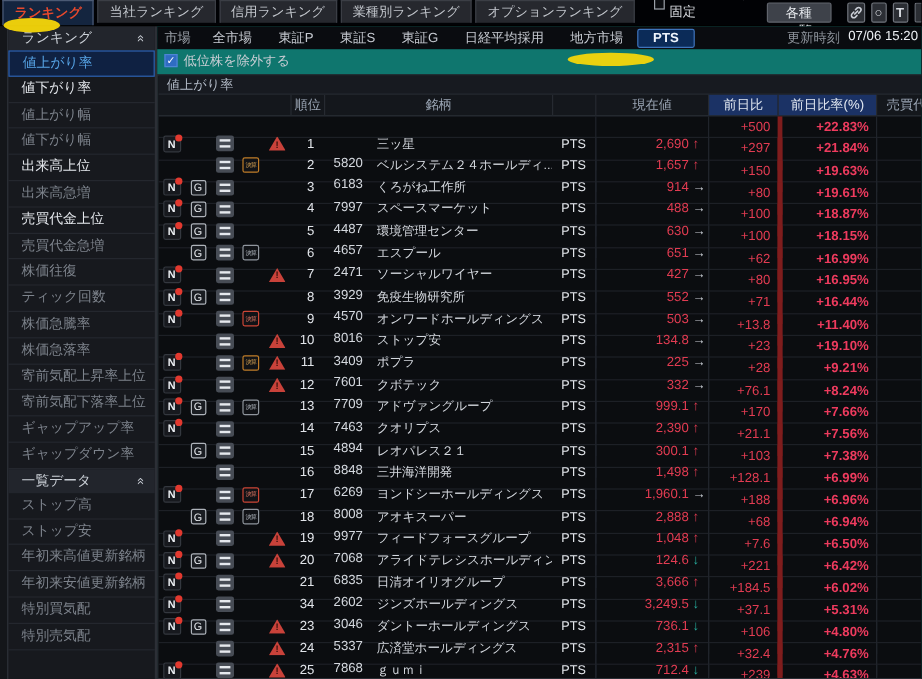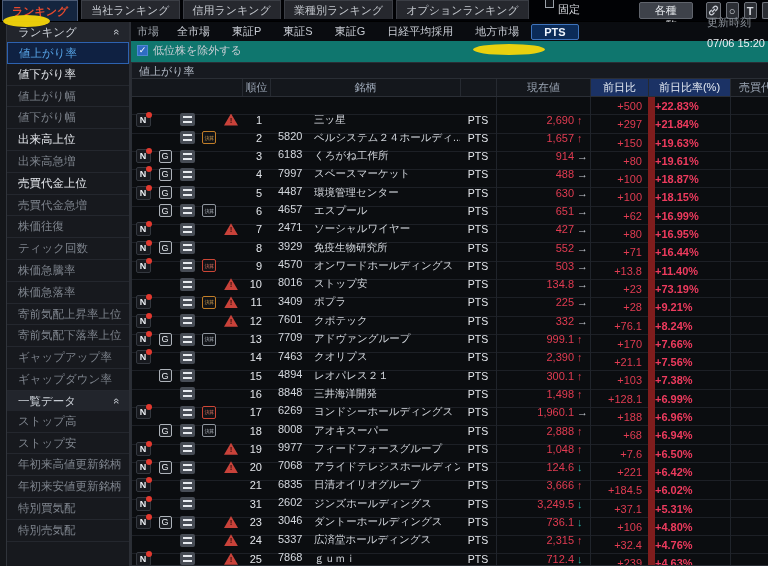--- a/index.html
+++ b/index.html
@@ -39,21 +39,21 @@
   .sitem.selected{background:#0f2142;border:1px solid #2d62b0;color:#57a4e6;}
 
   .content{flex:1;display:flex;flex-direction:column;background:#0f766e;min-width:0;}
 
   
   .market-bar{height:19px;display:flex;align-items:center;font-size:11px;background:#0a0c10;color:#c6cad1;padding-left:6px;}
   .mlabel{color:#9aa0a8;margin-right:8px;}
   .mtabs{display:flex;align-items:flex-end;}
   .mtab{padding:1px 10px;margin-right:2px;white-space:nowrap;cursor:default;}
   .mtab.active{background:#0b2b58;border:1px solid #3f74bc;color:#eef4fc;font-weight:bold;border-radius:2px;padding:1px 12px;}
-  .updated{margin-left:auto;display:flex;gap:7px;padding-right:3px;white-space:nowrap;flex-direction:column;}
+  .updated{margin-left:auto;display:flex;gap:7px;padding-right:3px;white-space:nowrap;}
   .updated .lab{color:#8d939b;}
   .updated .val{color:#edf0f4;}
 
   
   .filter-bar{height:18px;display:flex;align-items:center;gap:5px;padding-left:6px;font-size:11px;color:#c9cdd4;}
 
   
   .panel{margin-top:3px;border:1px solid #2a2e35;border-right:none;background:#0b0d10;flex:1;overflow:hidden;}
   .panel-title{height:16px;line-height:16px;background:#171a20;color:#b4bcc8;font-size:11px;
     padding-left:7px;border-bottom:1px solid #2a2e35;}
@@ -72,21 +72,21 @@
   .cell-name{overflow:hidden;white-space:nowrap;font-size:10.5px;}
   .cell-mkt{text-align:center;font-size:10.5px;color:#e4e7ec;}
   .cell-price{display:flex;justify-content:flex-end;align-items:center;padding-right:2px;
     border-left:1px solid #20242b;height:100%;}
   .num{color:#e23c52;}
   .arrow{width:11px;margin-left:3px;font-size:11px;text-align:left;}
   .arrow.up{color:#e23c52;}
   .arrow.flat{color:#c7ccd3;}
   .arrow.down{color:#27b0a0;}
   .cell-chg{text-align:right;padding-right:6px;color:#e23c52;border-left:1px solid #20242b;height:100%;line-height:18.3px;}
-  .cell-pct{padding-right:6px;color:#ee3b5e;font-weight:bold;border-left:7px solid #7f1d1d;height:100%;line-height:18.3px;}
+  .cell-pct{text-align:right;padding-right:6px;color:#ee3b5e;font-weight:bold;border-left:4px solid #7f1d1d;height:100%;line-height:18.3px;}
   .cell-last{border-left:1px solid #20242b;height:100%;}
 
   
   .nico{width:15px;height:14px;background:#17191e;border:1px solid #34383f;border-radius:2px;position:relative;
     color:#eceff3;font-size:9px;font-weight:bold;display:flex;align-items:center;justify-content:center;}
   .nico::after{content:"";position:absolute;top:-2px;right:-2px;width:6px;height:6px;border-radius:50%;background:#e2392f;}
   .gico{width:13px;height:13px;border:1px solid #aeb3ba;border-radius:2px;color:#eceff3;font-size:9px;
     display:flex;align-items:center;justify-content:center;background:#1a1d22;}
   .mico{width:15px;height:13px;background:#474c55;border-radius:2px;display:flex;align-items:center;justify-content:center;}
   .bars{display:block;width:9px;height:7px;border-top:2px solid #e6e9ee;border-bottom:2px solid #e6e9ee;}
@@ -495,21 +495,21 @@
             </div>
             <div class="cell-rank">11</div>
             <div class="cell-code">7601</div>
             <div class="cell-name">ポプラ</div>
             <div class="cell-mkt">PTS</div>
             <div class="cell-price">
               <span class="num">225</span>
               <span class="arrow flat">→</span>
             </div>
             <div class="cell-chg">+23</div>
-            <div class="cell-pct">+73.19%</div>
+            <div class="cell-pct">+19.10%</div>
             <div class="cell-last"></div>
           </div>
           <div class="trow">
             <div class="ic">
               <span class="nico">N</span>
             </div>
             <div class="ic"></div>
             <div class="ic">
               <span class="mico">
                 <span class="bars"></span>
@@ -770,21 +770,21 @@
               <span class="nico">N</span>
             </div>
             <div class="ic"></div>
             <div class="ic">
               <span class="mico">
                 <span class="bars"></span>
               </span>
             </div>
             <div class="ic"></div>
             <div class="ic"></div>
-            <div class="cell-rank">31</div>
+            <div class="cell-rank">34</div>
             <div class="cell-code">3046</div>
             <div class="cell-name">ジンズホールディングス</div>
             <div class="cell-mkt">PTS</div>
             <div class="cell-price">
               <span class="num">3,249.5</span>
               <span class="arrow down">↓</span>
             </div>
             <div class="cell-chg">+184.5</div>
             <div class="cell-pct">+6.02%</div>
             <div class="cell-last"></div>

